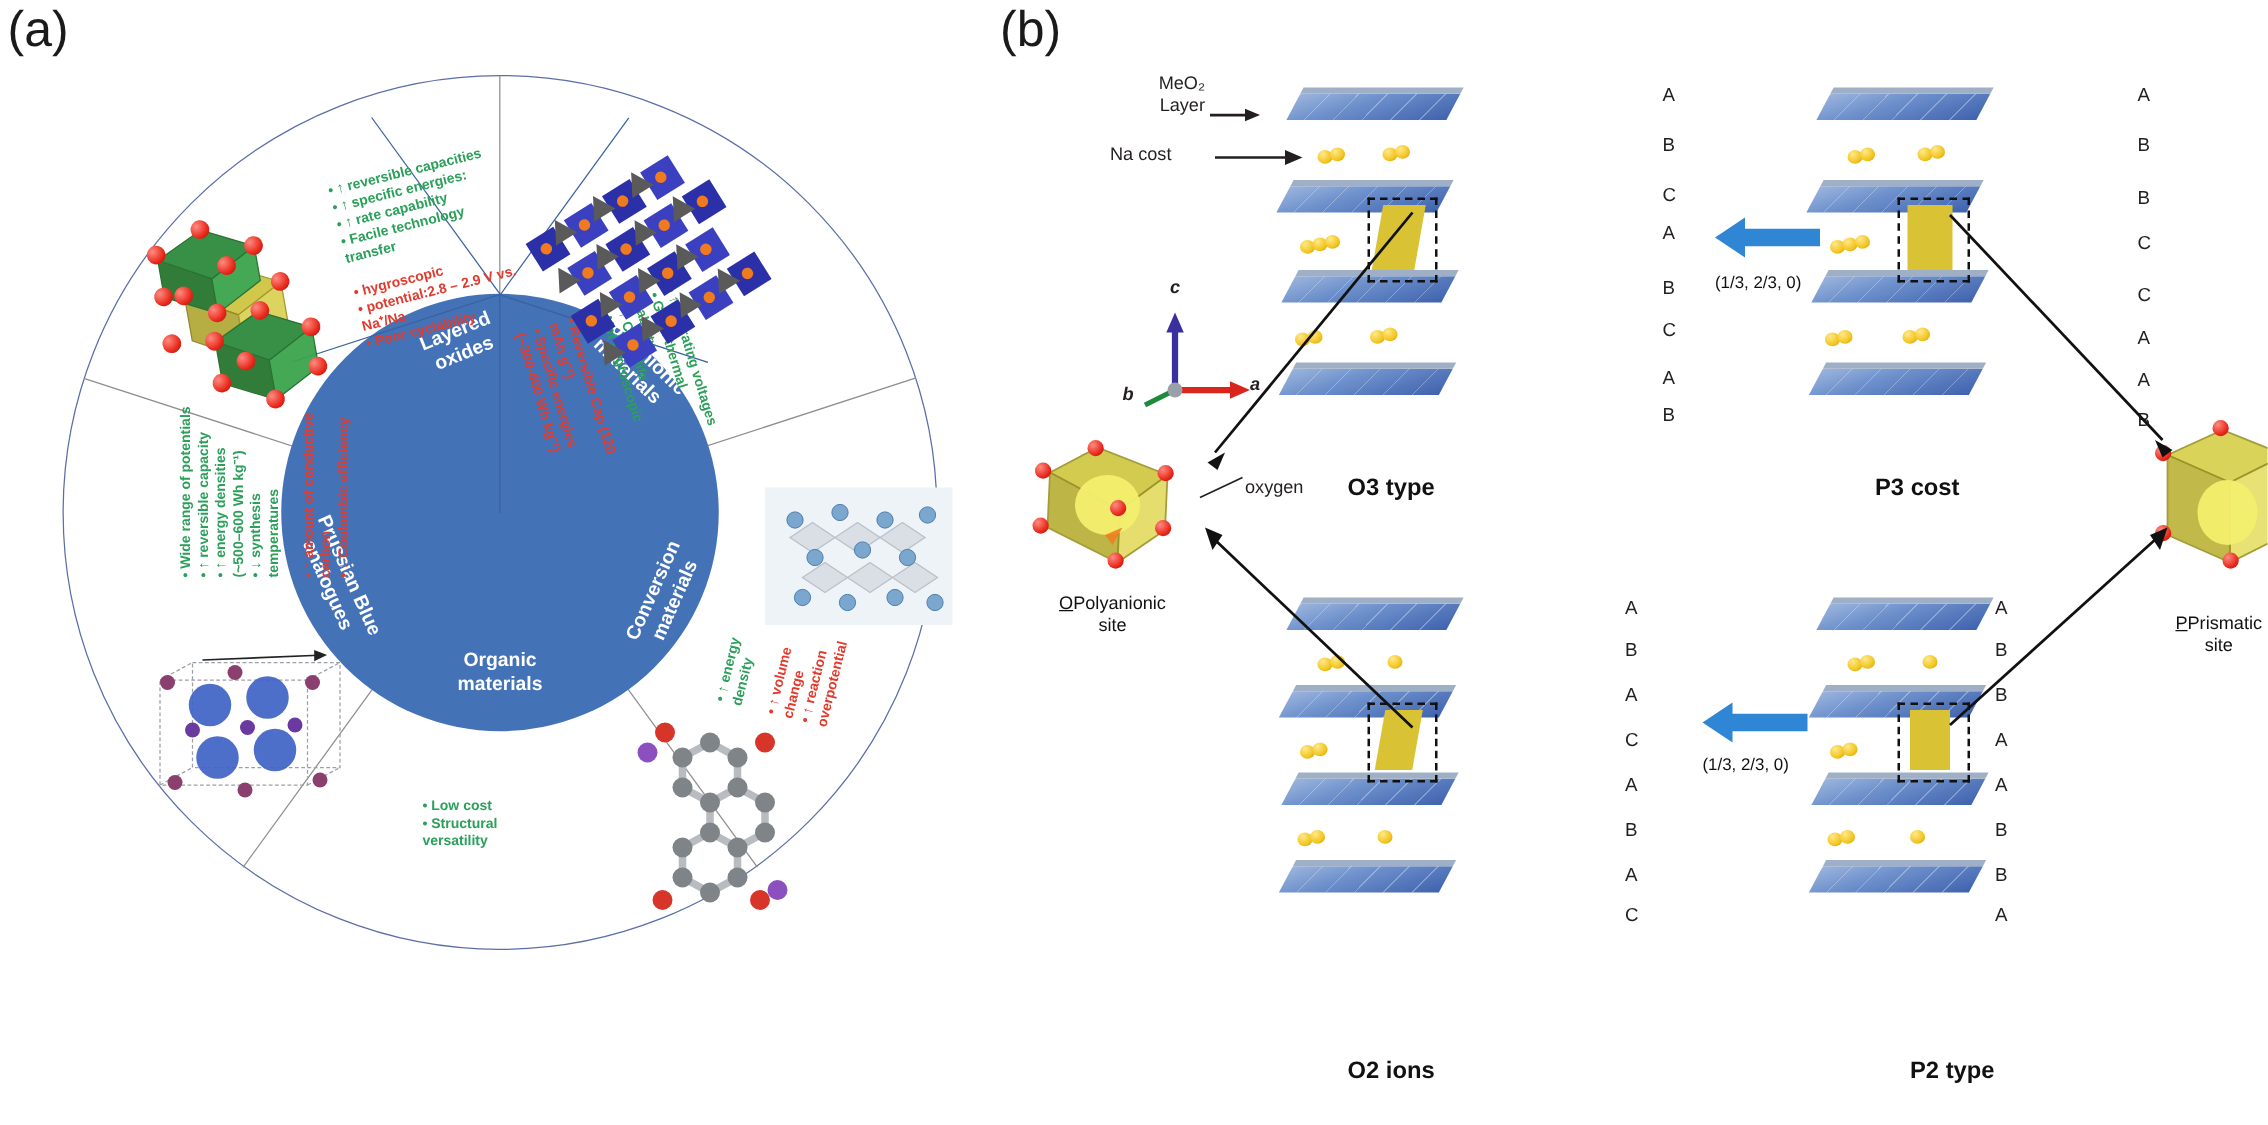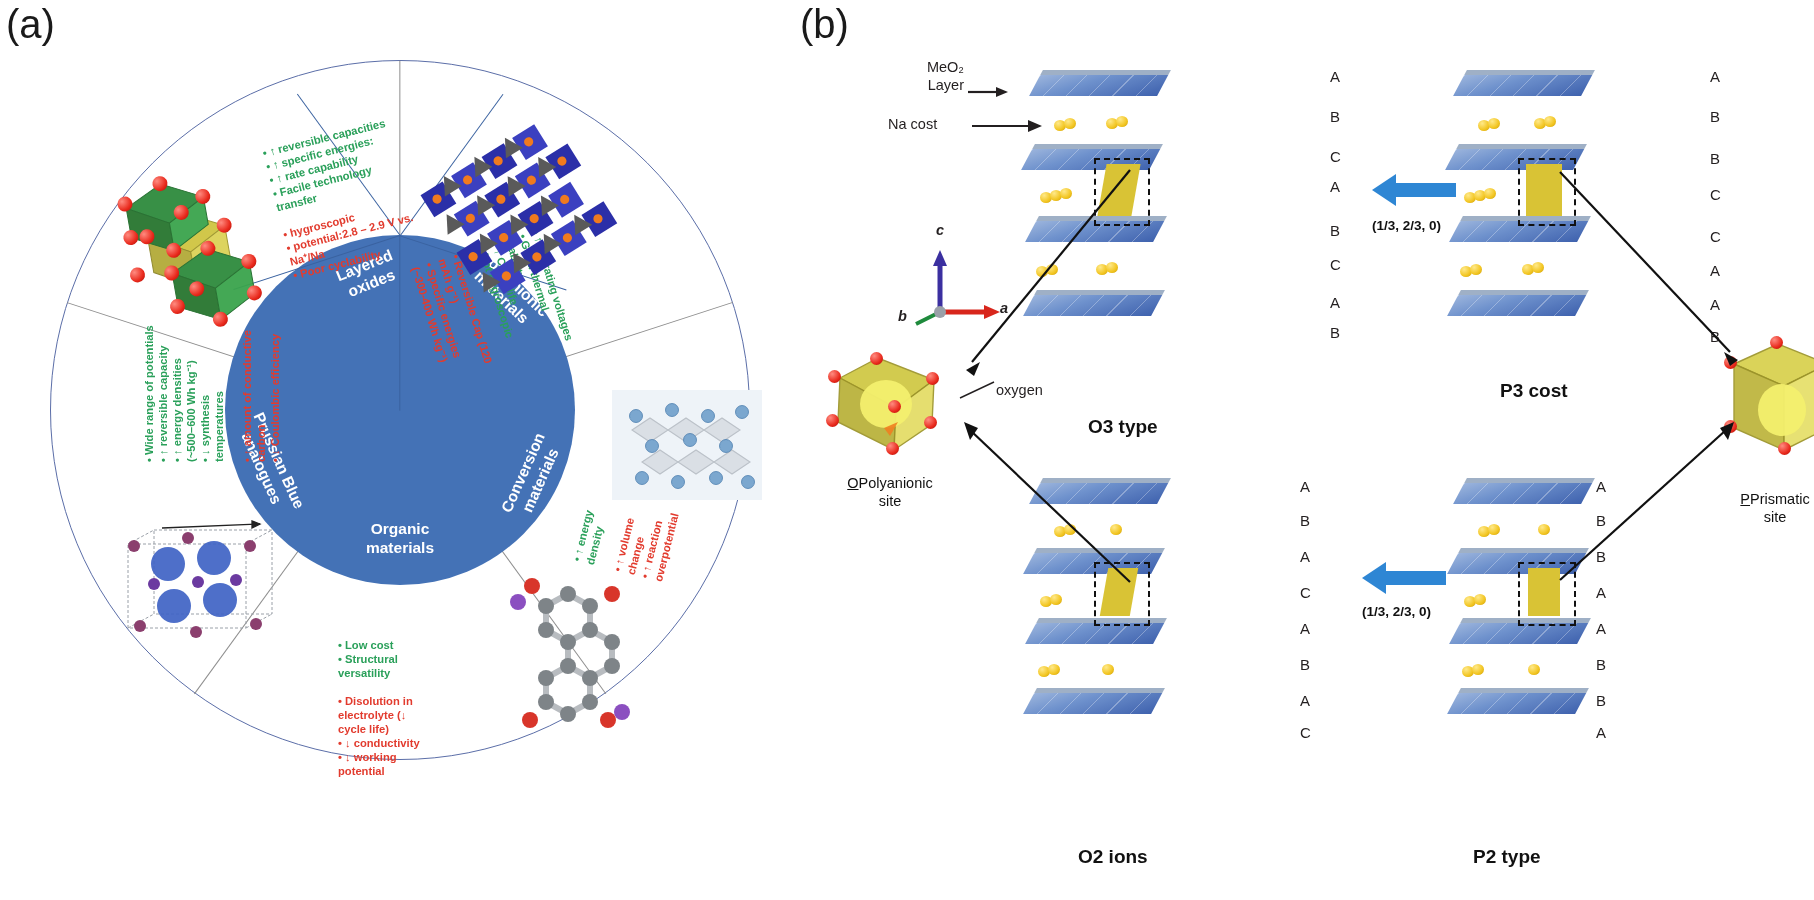--- a/index.html
+++ b/index.html
@@ -40,21 +40,21 @@
   .slab{position:absolute;width:128px;height:26px;
       background:linear-gradient(160deg,#9bb4dc 0%,#6f92cd 38%,#3f62ae 100%);
       transform:skewX(-28deg);border-top:5px solid #9fb0c6;box-sizing:border-box;}
   .slab:after{content:"";position:absolute;left:0;top:0;right:0;bottom:0;
       background:repeating-linear-gradient(115deg,rgba(255,255,255,.30) 0 1px,rgba(255,255,255,0) 1px 21px);}
   .naion{position:absolute;width:12px;height:11px;border-radius:50%;
       background:radial-gradient(circle at 35% 30%,#ffe98a,#f2c521 60%,#c99a08);}
   .seq{position:absolute;font-size:15px;color:#231f20;font-weight:normal;}
   .type-label{position:absolute;font-size:19px;font-weight:bold;color:#111;}
   .b-note{position:absolute;font-size:14.5px;color:#231f20;}
-  .shift-label{position:absolute;font-size:13.5px;font-weight:bold;color:#111;text-align:center;}
+  .shift-label{position:absolute;font-size:13.5px;font-weight:normal;color:#111;text-align:center;}
   .dash-box{position:absolute;border:2.4px dashed #111;}
   .prism-fill{position:absolute;background:#d9c335;}
   .site-cap{position:absolute;font-size:14.5px;color:#111;text-align:center;line-height:1.25;}
   .site-cap u{text-decoration:underline;}
   .oxy{position:absolute;width:13px;height:13px;border-radius:50%;
       background:radial-gradient(circle at 33% 30%,#ff8b80,#e8271a 62%,#9d140c);}
   svg{position:absolute;left:0;top:0;overflow:visible;}
 </style>
 </head>
 <body>
@@ -123,26 +123,20 @@
     <div class="con">• ↑ volume
    change
 • ↑ reaction
    overpotential</div>
   </div>
 
   <div class="notes" style="left:338px;top:624px;width:160px;">
     <div class="pro">• Low cost
 • Structural
    versatility</div>
-    <div class="con">• Disolution in
-   electrolyte (↓
-   cycle life)
-• ↓ conductivity
-• ↓ working
-   potential</div>
   </div>
 
   <div class="notes" style="left:128px;top:462px;width:200px;transform:rotate(-90deg);transform-origin:0 0;">
     <div class="pro">• Wide range of potentials
 • ↑ reversible capacity
 • ↑ energy densities
    (~500–600 Wh kg⁻¹)
 • ↓ synthesis
    temperatures</div>
     <div class="con">• ↑ amount of conductive
@@ -383,21 +377,21 @@
   </div>
 
   <div class="seq" style="left:530px;top:68px;">A</div>
   <div class="seq" style="left:530px;top:108px;">B</div>
   <div class="seq" style="left:530px;top:148px;">C</div>
   <div class="seq" style="left:530px;top:178px;">A</div>
   <div class="seq" style="left:530px;top:222px;">B</div>
   <div class="seq" style="left:530px;top:256px;">C</div>
   <div class="seq" style="left:530px;top:294px;">A</div>
   <div class="seq" style="left:530px;top:324px;">B</div>
-  <div class="type-label" style="left:288px;top:380px;margin-top:36px;">O3 type</div>
+  <div class="type-label" style="left:278px;top:380px;">O3 type</div>
 
   <div class="struct" id="struct-p3" style="left:630px;top:60px;width:280px;height:300px;">
     <div class="slab" style="left:30px;top:10px;"></div>
     <div class="naion" style="left:48px;top:60px;"></div>
     <div class="naion" style="left:58px;top:58px;"></div>
     <div class="naion" style="left:104px;top:58px;"></div>
     <div class="naion" style="left:114px;top:56px;"></div>
     <div class="slab" style="left:22px;top:84px;"></div>
     <div class="naion" style="left:34px;top:132px;"></div>
     <div class="naion" style="left:44px;top:130px;"></div>
@@ -472,21 +466,21 @@
     <div class="dash-box" style="left:88px;top:92px;width:54px;height:60px;"></div>
   </div>
   <div class="seq" style="left:796px;top:478px;">A</div>
   <div class="seq" style="left:796px;top:512px;">B</div>
   <div class="seq" style="left:796px;top:548px;">B</div>
   <div class="seq" style="left:796px;top:584px;">A</div>
   <div class="seq" style="left:796px;top:620px;">A</div>
   <div class="seq" style="left:796px;top:656px;">B</div>
   <div class="seq" style="left:796px;top:692px;">B</div>
   <div class="seq" style="left:796px;top:724px;">A</div>
-  <div class="type-label" style="left:673px;top:846px;">P2 type</div>
+  <div class="type-label" style="left:728px;top:846px;">P2 type</div>
 
   <svg width="90" height="40" style="left:560px;top:558px;">
     <polygon points="2,20 26,4 26,13 86,13 86,27 26,27 26,36" fill="#2e86d4"></polygon>
   </svg>
   <div class="shift-label" style="left:562px;top:604px;">(1/3, 2/3, 0)</div>
 
   <svg width="150" height="130" style="left:18px;top:340px;">
     <polygon points="22,38 60,18 116,40 78,68" fill="#cfc741" stroke="#9c9429" stroke-width="1.4" opacity=".92"></polygon>
     <polygon points="22,38 78,68 76,110 20,82" fill="#b8b037" stroke="#9c9429" stroke-width="1.4" opacity=".92"></polygon>
     <polygon points="78,68 116,40 114,84 76,110" fill="#e3dc63" stroke="#9c9429" stroke-width="1.4" opacity=".92"></polygon>

